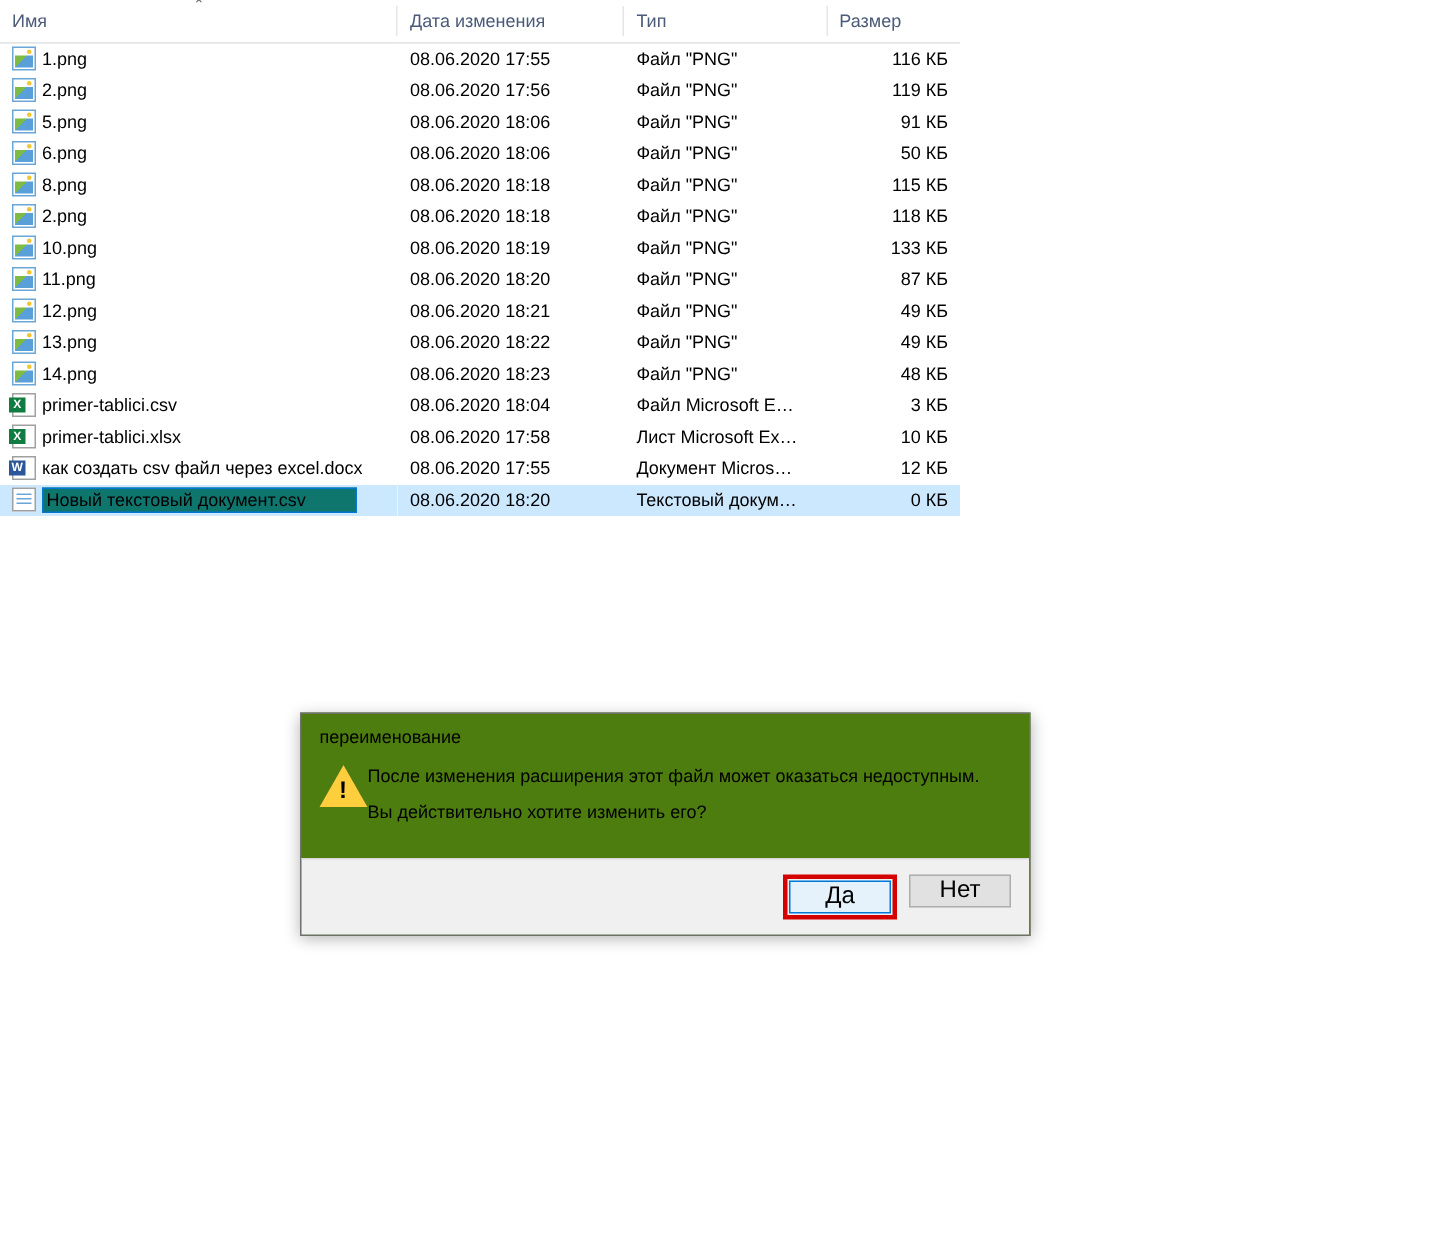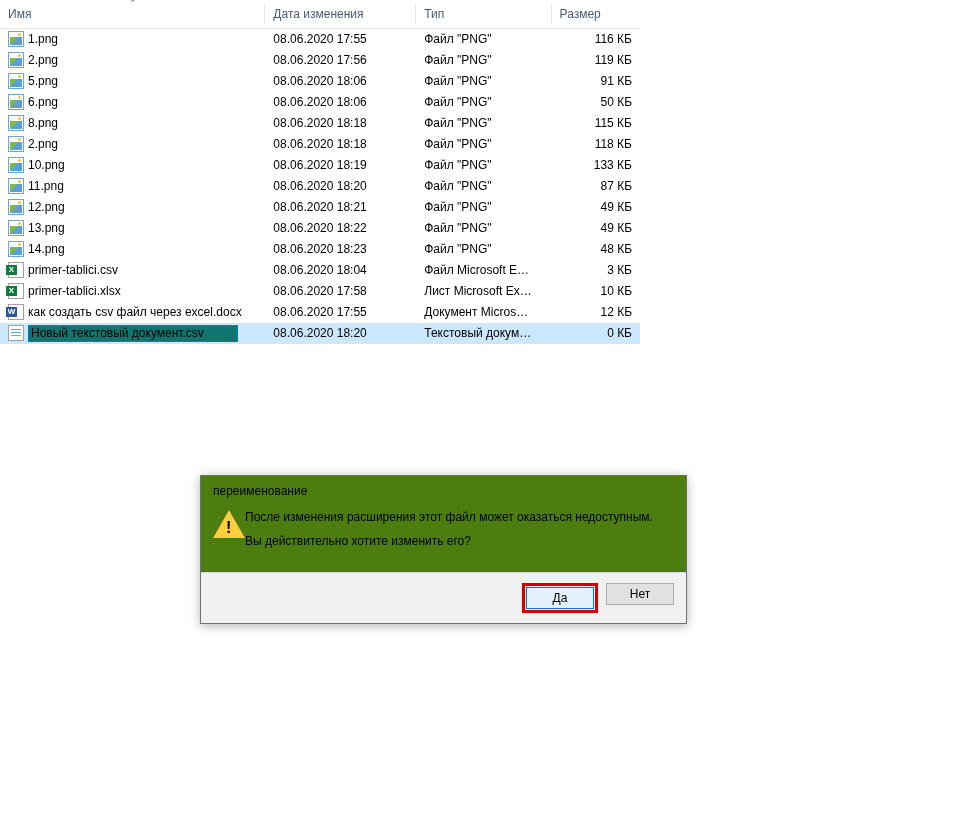--- a/index.html
+++ b/index.html
@@ -211,21 +211,21 @@
     display: flex;
     justify-content: flex-end;
     gap: 8px;
   }
   .dlg-btn {
     min-width: 68px;
     height: 22px;
     border: 1px solid #adadad;
     background: #e1e1e1;
     font-family: inherit;
-    font-size: 12px;
+    font-size: 16px;
     color: #000;
     cursor: pointer;
     padding: 0 10px;
   }
   .dlg-btn.default {
     border: 1px solid #0078d7;
     background: #e5f1fb;
   }
   .highlight-frame {
     border: 3px solid #d40000;

